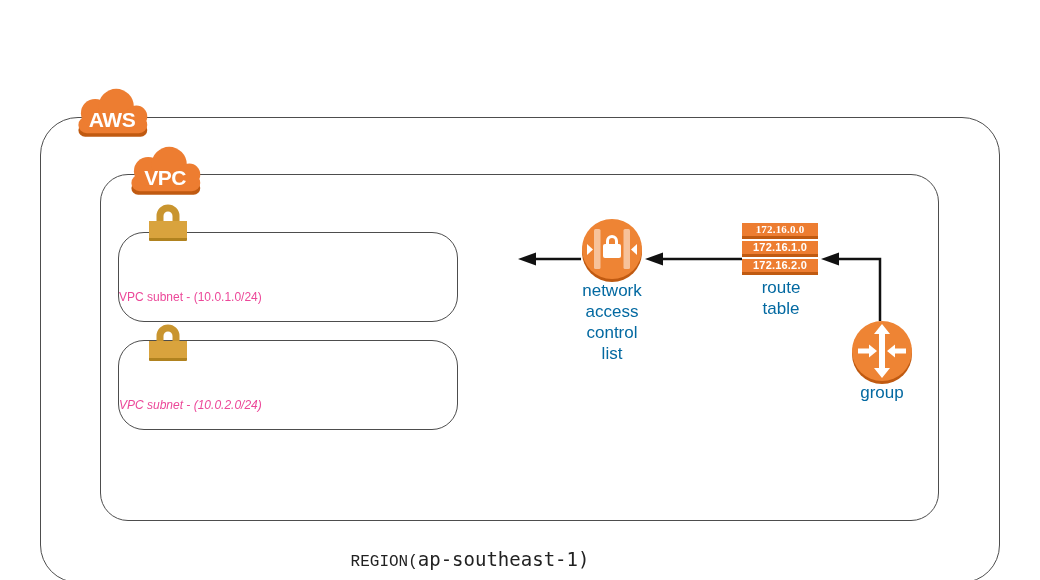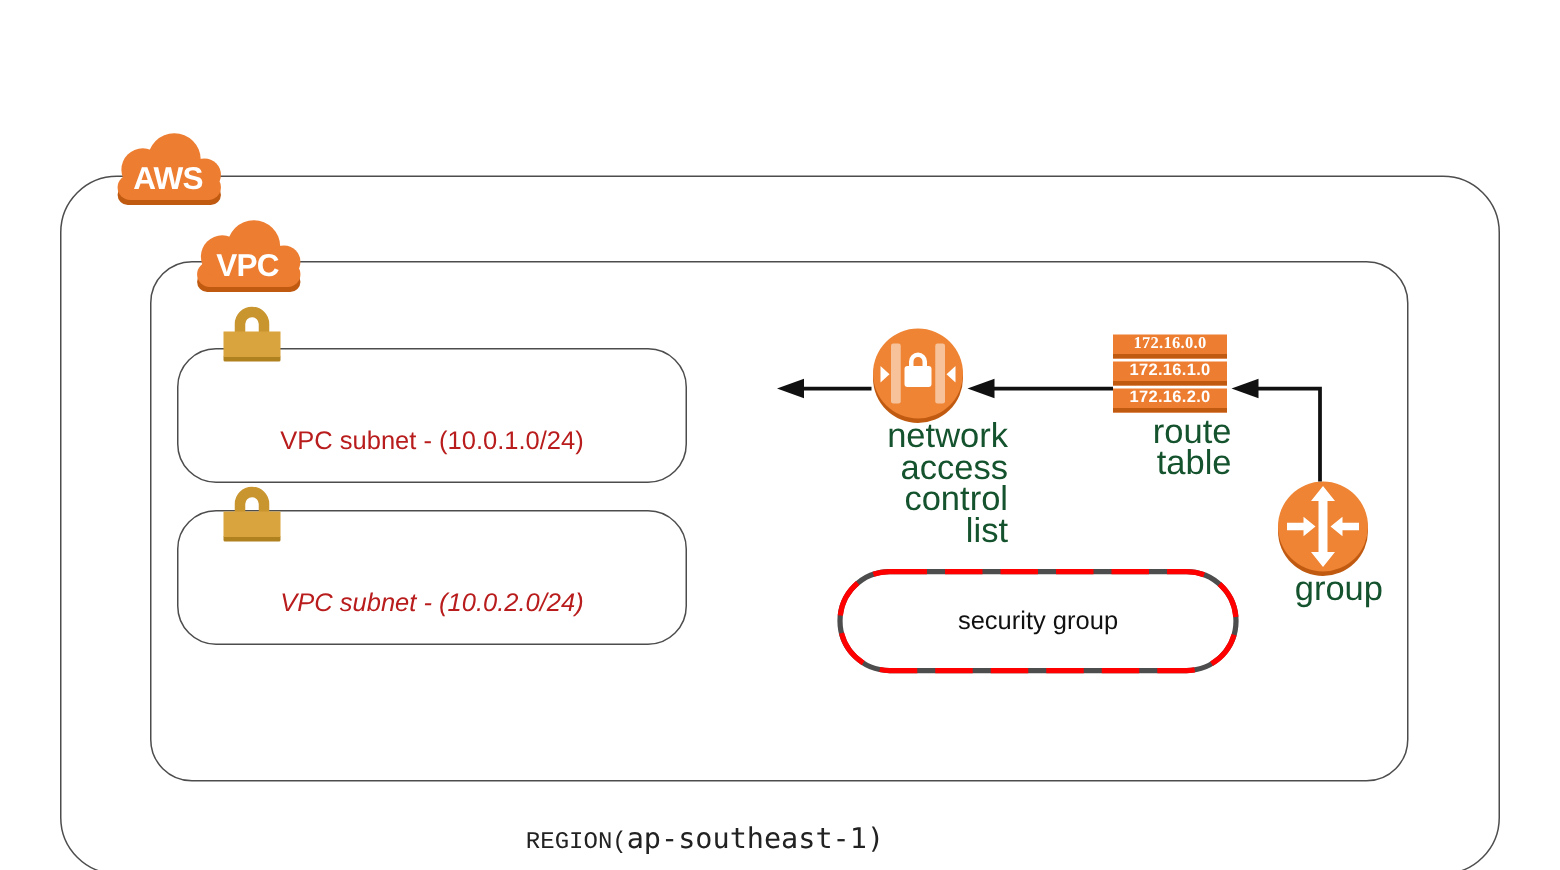--- a/index.html
+++ b/index.html
@@ -7,35 +7,35 @@
     position:relative;width:1040px;height:580px;background:#ffffff;overflow:hidden;
     font-family:"Liberation Sans",sans-serif;color:#111;margin-top:44px;
   }
   .box{position:absolute;border:1.4px solid #4d4d4d;background:#fff;box-sizing:border-box;}
   #region-box{left:40px;top:73px;width:960px;height:466px;border-radius:38px;}
   #vpc-box{left:100px;top:130px;width:839px;height:347px;border-radius:28px;}
   .subnet{position:absolute;left:118px;width:340px;height:90px;border:1.4px solid #4d4d4d;
           border-radius:26px;background:#fff;box-sizing:border-box;}
   #subnet-1{top:188px;}
   #subnet-2{top:296px;font-style:italic;}
-  .subnet-label{position:absolute;left:0;right:0;bottom:17px;text-align:center;
-                font-size:17px;color:#b91c1c;}
+  .subnet-label{position:absolute;left:0;right:0;bottom:17px;text-align:left;
+                font-size:12px;color:#ec4899;}
   .cloud{position:absolute;width:84px;height:60px;}
   #aws-cloud{left:70px;top:40px;}
   #vpc-cloud{left:123px;top:98px;}
   .cloud svg{position:absolute;left:0;top:0;}
   .cloud-label{position:absolute;left:0;right:0;top:24px;text-align:center;color:#fff;
                font-weight:bold;font-size:21px;letter-spacing:-0.5px;}
   .lock{position:absolute;width:40px;height:42px;}
   #lock-1{left:148px;top:156px;}
   #lock-2{left:148px;top:276px;}
   .node-icon{position:absolute;width:66px;height:66px;}
   #nacl-icon{left:579px;top:173px;}
   #router-icon{left:849px;top:275px;}
-  .node-label{position:absolute;text-align:right;font-size:23px;line-height:21px;color:#14532d;}
+  .node-label{position:absolute;text-align:center;font-size:17px;line-height:21px;color:#0369a1;}
   .preline{white-space:pre-line;}
   #nacl-label{left:552px;top:236px;width:120px;}
   #route-table-label{left:741px;top:233px;width:80px;}
   #router-label{left:842px;top:338px;width:80px;}
   .rt-row{position:absolute;left:742px;width:76px;height:13px;background:#ED7D31;
           border-bottom:3px solid #C05A11;color:#fff;font-weight:bold;font-size:11px;
           line-height:13px;text-align:center;letter-spacing:0.2px;box-sizing:content-box;}
   #rt-row-0{top:179px;font-family:Liberation Serif, serif;}
   #rt-row-1{top:197px;}
   #rt-row-2{top:215px;}
@@ -138,27 +138,20 @@
       <circle cx="33" cy="32" r="30" fill="#EE8434"></circle>
       <g fill="#fff">
         <polygon points="33,5 41,15 36,15 36,49 41,49 33,59 25,49 30,49 30,15 25,15"></polygon>
         <polygon points="9,29.5 20,29.5 20,25.5 28,32 20,38.5 20,34.5 9,34.5"></polygon>
         <polygon points="57,29.5 46,29.5 46,25.5 38,32 46,38.5 46,34.5 57,34.5"></polygon>
       </g>
     </svg>
   </div>
   <div class="node-label" id="router-label">group</div>
 
-  <div id="security-group">
-    <svg width="272" height="74" viewBox="0 0 272 74">
-      <rect x="4" y="4" width="264" height="66" rx="33" fill="#fff" stroke="#4d4d4d" stroke-width="3.5"></rect>
-      <rect x="4" y="4" width="264" height="66" rx="33" fill="none" stroke="#FF0000" stroke-width="3.5" stroke-dasharray="25 12"></rect>
-    </svg>
-    <div id="security-group-label">security group</div>
-  </div>
 
   <svg id="flow-arrows" width="1040" height="580" viewBox="0 0 1040 580">
     <g stroke="#111" stroke-width="2.5" fill="none">
       <line x1="742" y1="215" x2="660" y2="215"></line>
       <line x1="581" y1="215" x2="533" y2="215"></line>
       <path d="M880 277 V215 H836"></path>
     </g>
     <g fill="#111" stroke="none">
       <polygon points="518,215 536,208.5 536,221.5"></polygon>
       <polygon points="645,215 663,208.5 663,221.5"></polygon>

